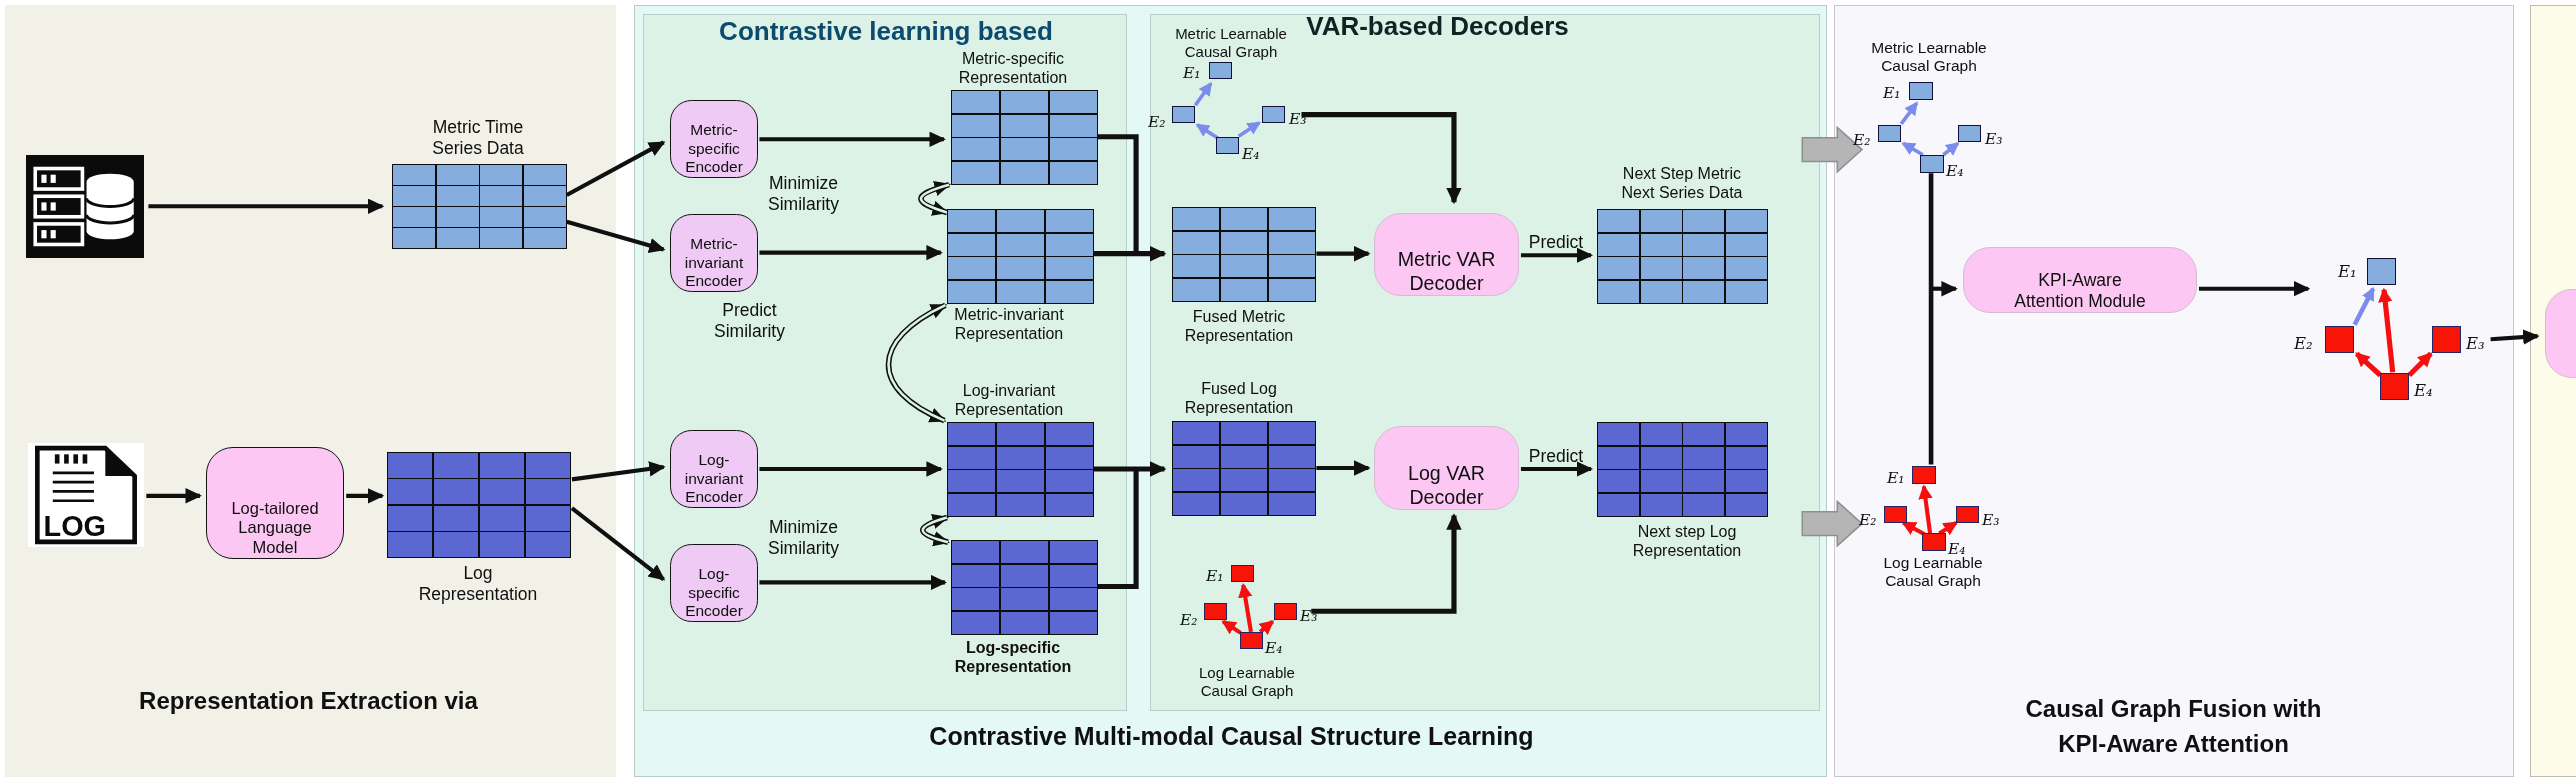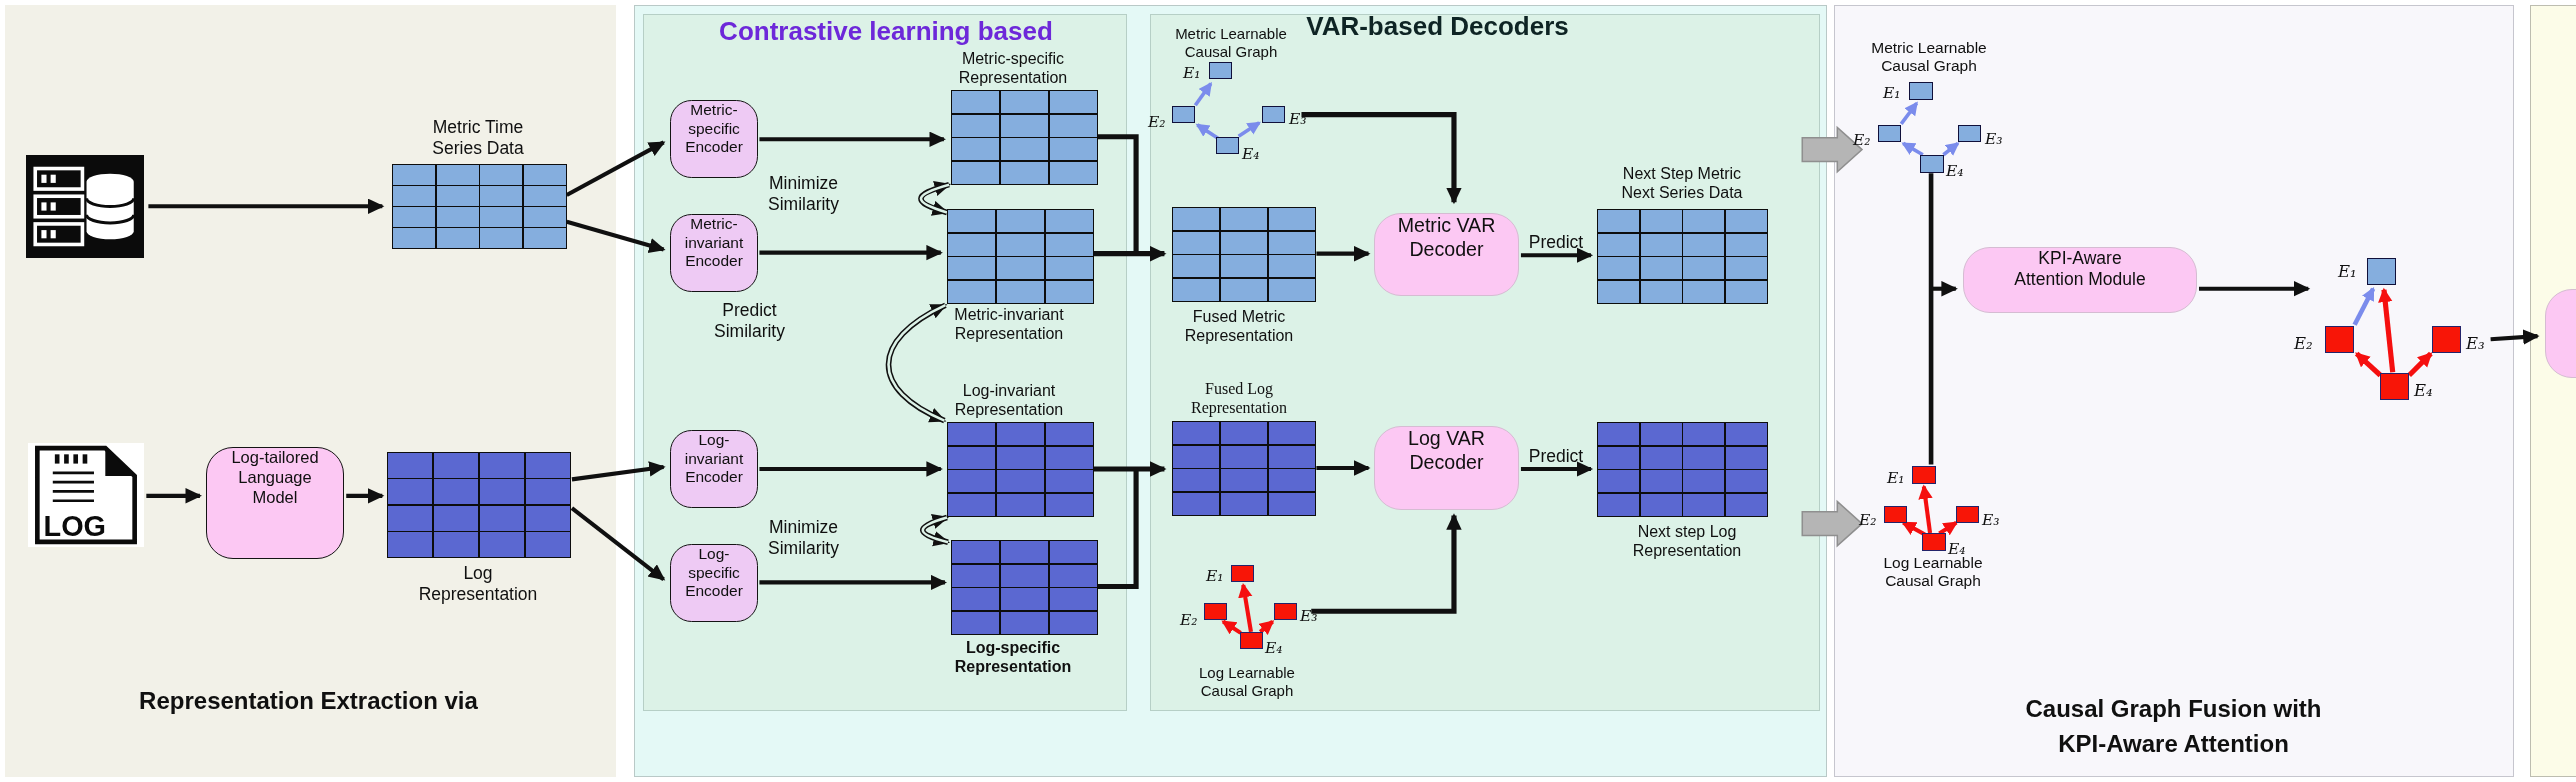--- a/index.html
+++ b/index.html
@@ -13,21 +13,21 @@
   #panel2A{left:7.7px;width:484px;}
   #panel2B{left:515px;width:670px;}
   #panel3{left:1834px;top:5.2px;width:680px;height:772px;background:var(--panel3-bg);border:1px solid #c6c6cе;}
   #panel3{border:1px solid #c6c6ce;}
   #panel4{left:2530px;top:5.2px;width:544px;height:772px;background:var(--panel4-bg);border:1px solid #bdbdb0;}
   .lbl{position:absolute;text-align:center;line-height:1.18;}
   .bold{font-weight:bold;}
   .grid{position:absolute;display:grid;gap:1.5px;background:#0d0d0d;border:1.5px solid #0d0d0d;}
   .cell.light{background:var(--grid-light);}
   .cell.dark{background:var(--grid-dark);}
-  .pinkbox{position:absolute;display:flex;align-items:flex-start;justify-content:center;text-align:center;
+  .pinkbox{position:absolute;display:flex;align-items:flex-end;justify-content:center;text-align:center;
            line-height:1.2;box-sizing:border-box;}
   .enc{background:var(--pink-encoder);border:1.5px solid #141414;border-radius:21.6px;font-size:15.5px;}
   .proc{background:var(--pink-process);border:1px solid #d5bcd2;border-radius:27px;}
   .node{position:absolute;box-sizing:border-box;}
   .node.blue{background:var(--grid-light);border:1.5px solid #10103a;}
   .node.red{background:var(--node-red);border:1.5px solid #23236a;}
   .elabel{position:absolute;font-family:"DejaVu Serif","Liberation Serif",serif;font-style:italic;font-size:15.5px;}
   svg text{font-family:"Liberation Sans","DejaVu Sans",sans-serif;}
 </style>
 </head>
@@ -222,21 +222,21 @@
     </div>
   <div class="lbl" style="left:375px;top:563px;width:206px;font-size:17.5px;">
     <div>Log</div>
       <div>Representation</div>
   </div>
 
   <div class="lbl bold" style="left:82px;top:684px;width:453px;font-size:24px;line-height:1.45;">
     <div>Representation Extraction via</div>
   </div>
 
-  <div class="lbl bold" style="left:711px;top:15.5px;width:350px;font-size:26px;line-height:1.22;color:#6d28d9;">
+  <div class="lbl bold" style="left:711px;top:15.5px;width:350px;font-size:26px;line-height:1.22;color:#0c4a6e;">
     <div>Contrastive learning based</div>
   </div>
   <div class="lbl bold" style="left:1278px;top:11.3px;width:319px;font-size:26px;color:#0e2424;">
     <div>VAR-based Decoders</div>
   </div>
 
   <div class="pinkbox enc" style="left:670px;top:100px;width:88px;height:78px;">
     <div>
         <div>Metric-</div>
         <div>specific</div>
@@ -365,21 +365,21 @@
       <div class="cell light"></div>
       <div class="cell light"></div>
       <div class="cell light"></div>
       <div class="cell light"></div>
       <div class="cell light"></div>
     </div>
   <div class="lbl" style="left:1136px;top:308px;width:206px;font-size:16px;">
     <div>Fused Metric</div>
       <div>Representation</div>
   </div>
-  <div class="lbl" style="left:1136px;top:380px;width:206px;font-size:16px;font-family:Liberation Serif, serif;">
+  <div class="lbl" style="left:1136px;top:380px;width:206px;font-size:16px;">
     <div>Fused Log</div>
       <div>Representation</div>
   </div>
   <div class="grid" style="left: 1172px; top: 421px; width: 142px; height: 93px; grid-template-columns: repeat(3, 1fr); grid-template-rows: repeat(4, 1fr);">
       <div class="cell dark"></div>
       <div class="cell dark"></div>
       <div class="cell dark"></div>
       <div class="cell dark"></div>
       <div class="cell dark"></div>
       <div class="cell dark"></div>
@@ -470,20 +470,23 @@
       <div class="cell dark"></div>
       <div class="cell dark"></div>
       <div class="cell dark"></div>
       <div class="cell dark"></div>
     </div>
   <div class="lbl" style="left:1584px;top:523px;width:206px;font-size:16px;">
     <div>Next step Log</div>
       <div>Representation</div>
   </div>
 
+  <div class="lbl bold" style="left:902px;top:722px;width:659px;font-size:25px;">
+    <div>Contrastive Multi-modal Causal Structure Learning</div>
+  </div>
 
   <div class="lbl" style="left:1826px;top:39px;width:206px;font-size:15.5px;">
     <div>Metric Learnable</div>
       <div>Causal Graph</div>
   </div>
   <div class="node blue" style="left:1909px;top:82px;width:24px;height:17.5px;"></div>
   <div class="node blue" style="left:1878px;top:125px;width:23px;height:17px;"></div>
   <div class="node blue" style="left:1958px;top:125px;width:23px;height:17px;"></div>
   <div class="node blue" style="left:1920px;top:155px;width:24px;height:17.5px;"></div>
   <div class="elabel" style="left:1883px;top:84px;">E₁</div>

